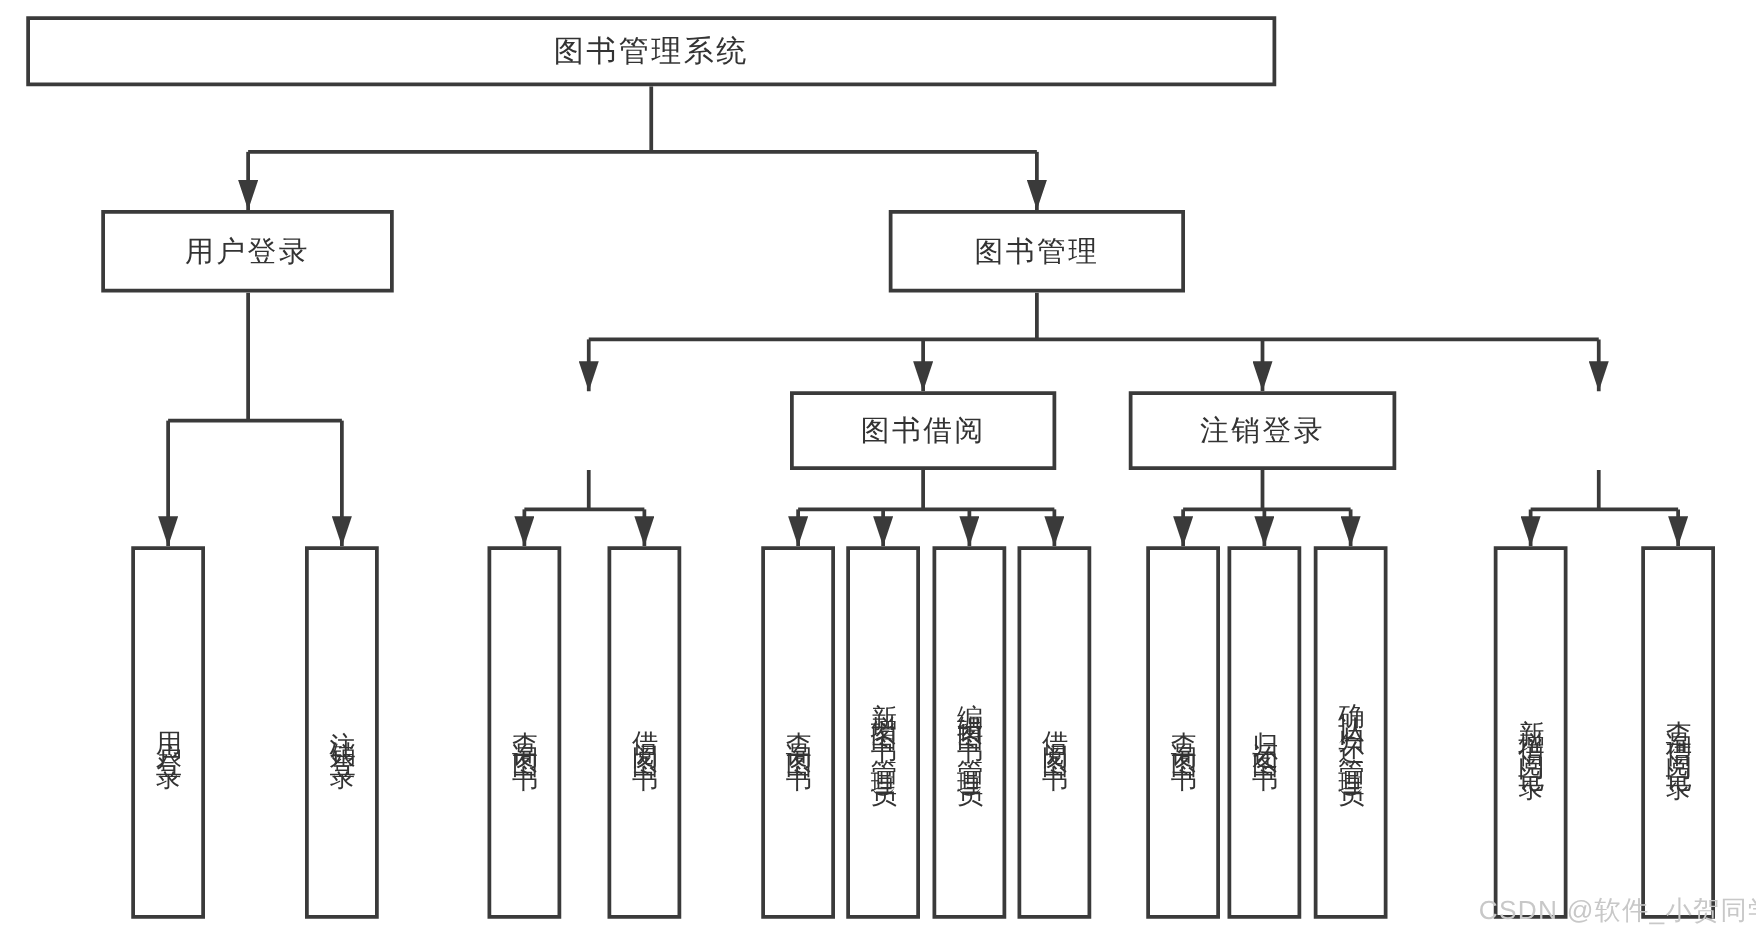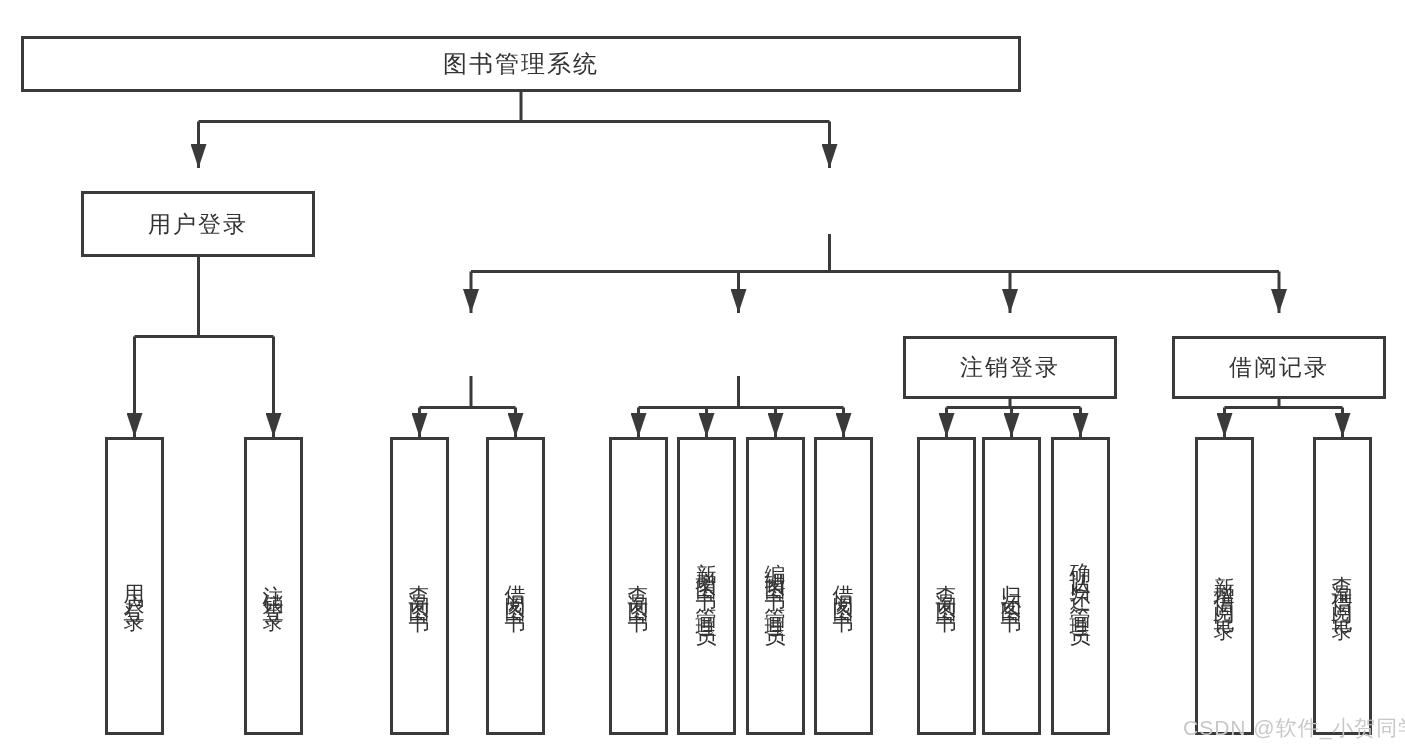--- a/index.html
+++ b/index.html
@@ -30,21 +30,20 @@
     background: #ffffff;
     display: flex;
     align-items: center;
     justify-content: center;
     color: var(--text, #333333);
     z-index: 1;
   }
   .node.h {
     font-size: 23px;
     letter-spacing: 2px;
-    margin-top: 23px;
   }
   .node.root { font-size: 24px; }
   .node.leaf {
     writing-mode: vertical-rl;
     text-orientation: mixed;
     font-size: 21px;
     letter-spacing: 9px;
     line-height: 1;
   }
   .watermark {
@@ -100,23 +99,24 @@
     <line class="ar" x1="1080.5" y1="407.5" x2="1080.5" y2="437" marker-end="url(#ah)"></line>
 
     <path class="ln" d="M1279 376 V407.5 M1224.5 407.5 H1342.5"></path>
     <line class="ar" x1="1224.5" y1="407.5" x2="1224.5" y2="437" marker-end="url(#ah)"></line>
     <line class="ar" x1="1342.5" y1="407.5" x2="1342.5" y2="437" marker-end="url(#ah)"></line>
   </svg>
 
   <div class="node h root" style="left:21px;top:13px;width:1000px;height:56px">图书管理系统</div>
 
   <div class="node h" style="left:81px;top:168px;width:234px;height:66px">用户登录</div>
+  <div class="node h" style="left:711px;top:168px;width:237px;height:66px">图书管理</div>
 
+  <div class="node h" style="left:632px;top:313px;width:213px;height:63px">图书借阅</div>
   <div class="node h" style="left:903px;top:313px;width:214px;height:63px">注销登录</div>
-  <div class="node h" style="left:1172px;top:313px;width:214px;height:63px">借阅记录</div>
 
   <div class="node leaf" style="left:105px;top:437px;width:59px;height:298px">用户登录</div>
   <div class="node leaf" style="left:244px;top:437px;width:59px;height:298px">注销登录</div>
 
   <div class="node leaf" style="left:390px;top:437px;width:59px;height:298px">查询图书</div>
   <div class="node leaf" style="left:486px;top:437px;width:59px;height:298px">借阅图书</div>
 
   <div class="node leaf" style="left:609px;top:437px;width:59px;height:298px">查询图书</div>
   <div class="node leaf" style="left:677px;top:437px;width:59px;height:298px">新增图书（管理员）</div>
   <div class="node leaf" style="left:746px;top:437px;width:59px;height:298px">编辑图书（管理员）</div>

